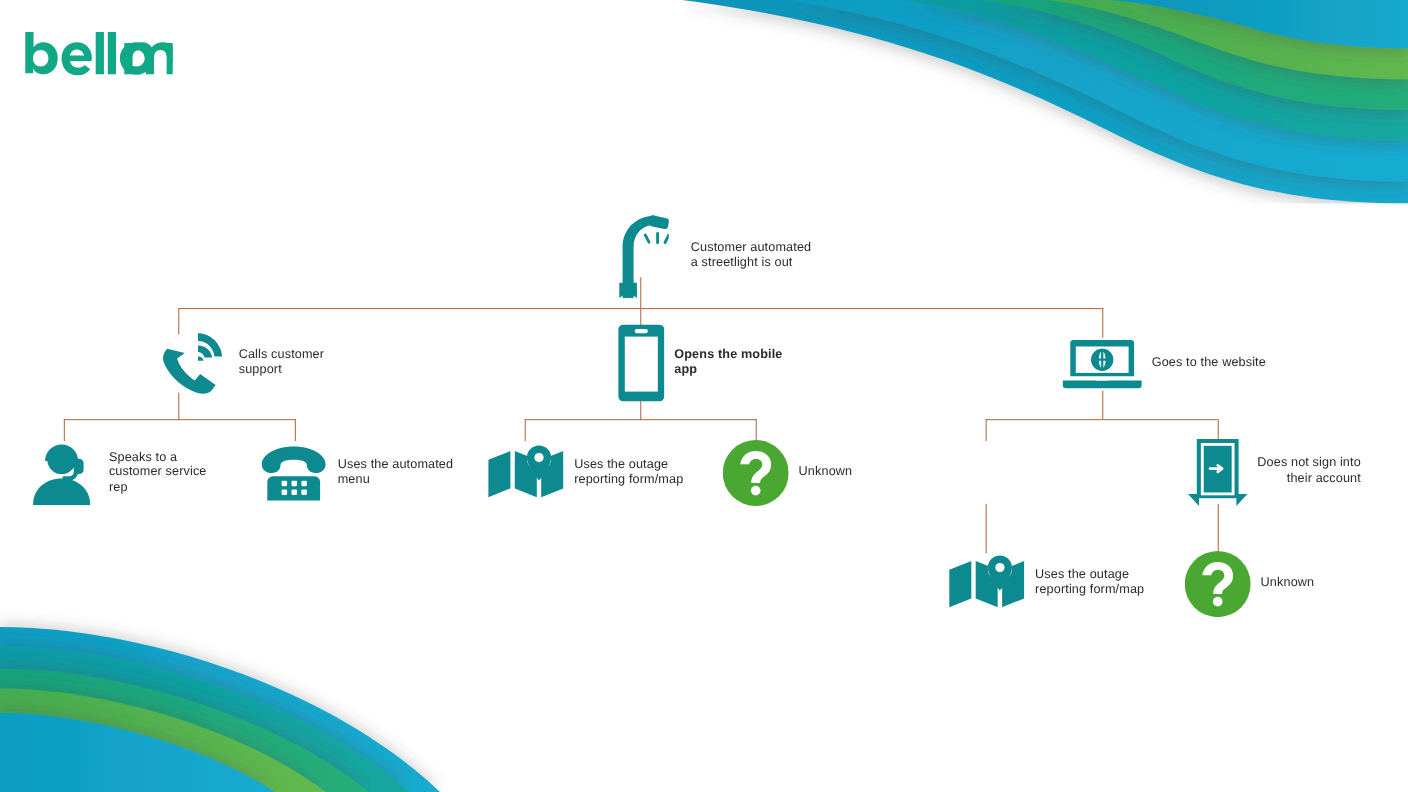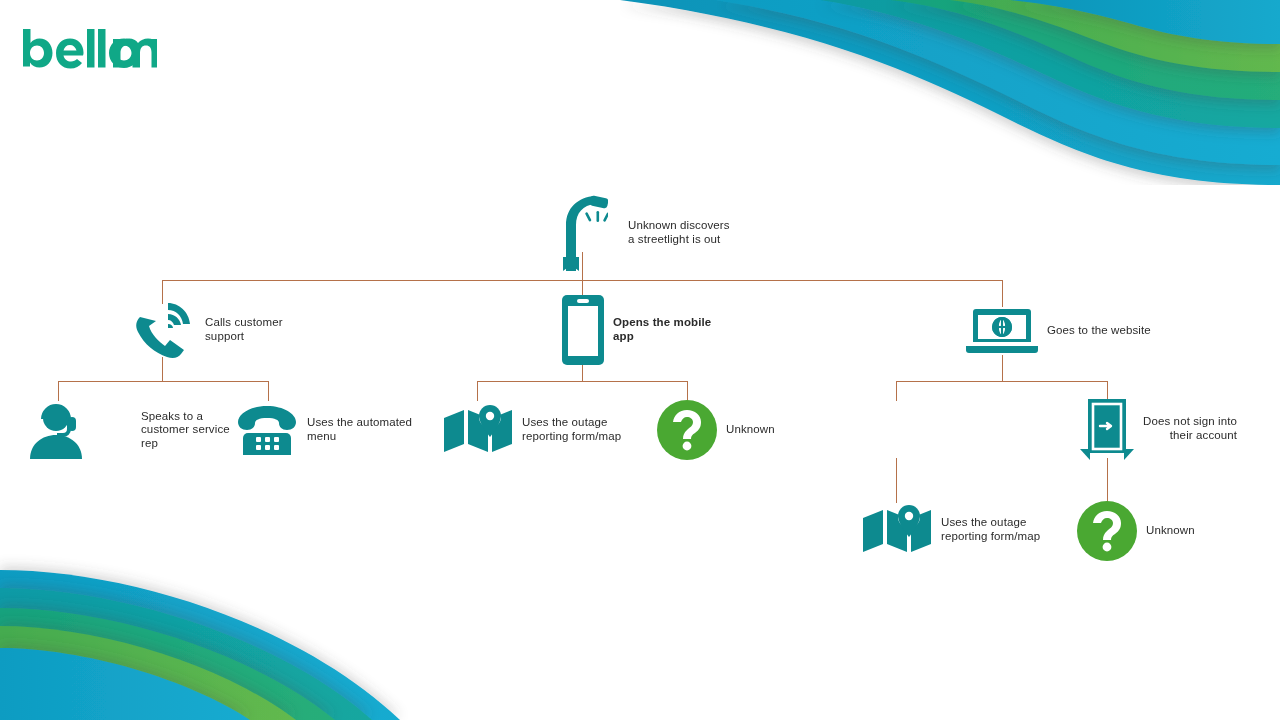--- a/index.html
+++ b/index.html
@@ -187,25 +187,25 @@
         <g fill="#0d8a8f">
           <path d="M14,76 h10 V30 c0,-12 7,-20 19,-21 l0,-8 C26,2 14,13 14,30 Z"></path>
           <path d="M11,62 h16 v14 l-8,-6 -8,6 Z"></path>
           <rect x="38" y="2" width="18" height="10" rx="3" transform="rotate(12 47 7)"></rect>
           <rect x="44.5" y="16" width="2.6" height="11" rx="1.3"></rect>
           <rect x="35" y="17" width="2.6" height="10" rx="1.3" transform="rotate(-27 36 22)"></rect>
           <rect x="53" y="17" width="2.6" height="10" rx="1.3" transform="rotate(27 54 22)"></rect>
         </g>
       </svg>
     </span>
-    <span class="lbl">Unknown discovers
+    <span class="lbl">Customer automated
 a streetlight is out</span>
   </div>
 
-  <div class="node" style="left:132px;top:300px;width:280px;height:60px;">
+  <div class="node" style="left:144px;top:300px;width:280px;height:60px;">
     <span class="ico">
       <svg width="64" height="58" viewBox="0 0 64 58" xmlns="http://www.w3.org/2000/svg">
         <g fill="#0d8a8f">
           <path d="M8,16 C4,20 3,25 6,31 c6,12 17,21 29,25 6,2 11,1 14,-3 l3,-4 -14,-10 -5,6 C27,41 19,33 17,25 l7,-5 Z"></path>
           <path d="M36,2 C47,2 57,11 58,23 h-7 C50,15 44,9 36,9 Z"></path>
           <path d="M36,13 c7,0 12,5 13,11 h-7 c-1,-3 -3,-5 -6,-5 Z"></path>
           <path d="M36,23 c3,0 5,2 5,4 h-5 Z"></path>
         </g>
       </svg>
     </span>
@@ -240,21 +240,21 @@
             <line x1="27" y1="20" x2="45" y2="20"></line>
             <line x1="36" y1="11" x2="36" y2="29"></line>
             <ellipse cx="36" cy="20" rx="4.2" ry="9"></ellipse>
           </g>
         </g>
       </svg>
     </span>
     <span class="lbl">Goes to the website</span>
   </div>
 
-  <div class="node" style="left:28px;top:400px;width:210px;height:60px;gap:42px;">
+  <div class="node" style="left:28px;top:400px;width:210px;height:60px;">
     <span class="ico">
       <svg width="62" height="58" viewBox="0 0 62 58" xmlns="http://www.w3.org/2000/svg">
         <g fill="#0d8a8f">
           <circle cx="28" cy="17" r="13"></circle>
           <path d="M2,58 c0,-15 12,-24 26,-24 14,0 26,9 26,24 Z"></path>
           <path d="M13,18 a15,15 0 0 1 30,0 v10 a8,8 0 0 1 -8,8 h-6 v-4 h6 a4,4 0 0 0 4,-4 v-10
                    a11,11 0 0 0 -22,0 Z"></path>
           <rect x="40" y="16" width="8" height="14" rx="4"></rect>
         </g>
       </svg>

